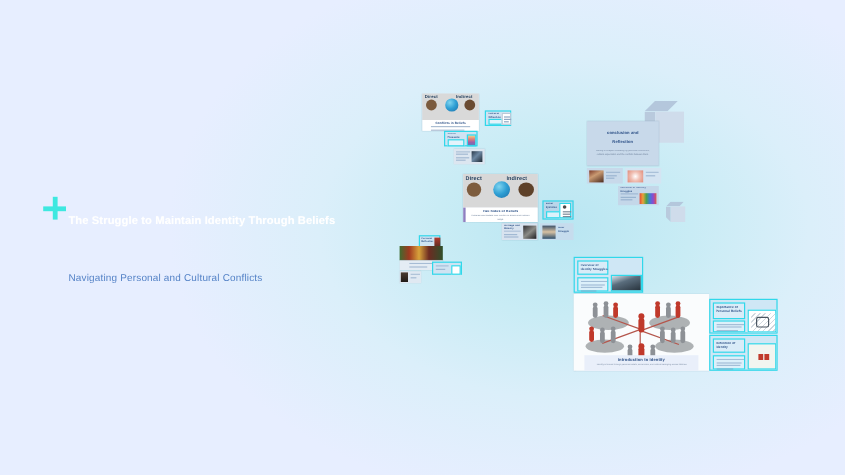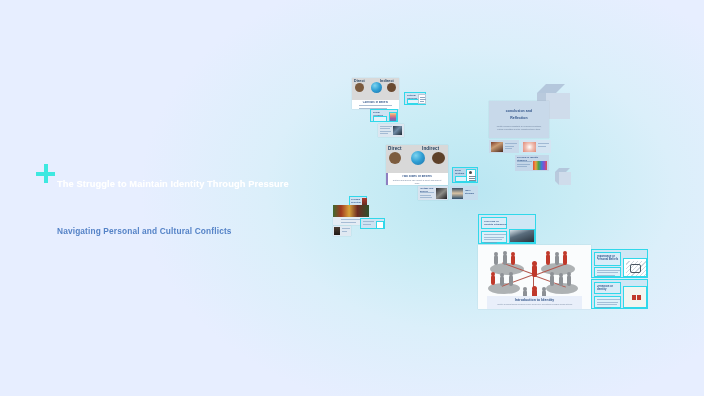--- a/index.html
+++ b/index.html
@@ -19,21 +19,21 @@
   .plus-icon:before,.plus-icon:after{content:"";position:absolute;background:#3ee8e0;}
   .plus-icon:before{left:7.5px;top:0;width:4px;height:19px;}
   .plus-icon:after{top:7.5px;left:0;height:4px;width:19px;}
   .deck-title{
     position:absolute;left:57px;top:176px;width:250px;
     font-size:9.3px;font-weight:bold;color:#ffffff;line-height:1.85;
     letter-spacing:.1px;text-shadow:0 0 1px rgba(255,255,255,.55);
   }
   .deck-sub{
     position:absolute;left:57px;top:226px;width:280px;
-    font-size:8.3px;color:#5583c7;letter-spacing:.15px;font-weight:bold;
+    font-size:8.3px;color:#5583c7;letter-spacing:.15px;
   }
   
   .node{position:absolute;box-sizing:border-box;}
   .slide{background:#edf1f6;box-shadow:0 0 1px rgba(90,120,150,.35);}
   .card{background:#cfe0ef;}
   .sel{border:1.2px solid #30d8ea;box-sizing:border-box;}
   .sel2{border:1px solid #30d8ea;box-sizing:border-box;}
   .tl{position:absolute;color:#2a4f86;font-weight:bold;line-height:1.25;
       letter-spacing:.1px;overflow:hidden;}
   .bodytxt{position:absolute;overflow:hidden;}
@@ -56,21 +56,21 @@
   .grayfig{position:absolute;background:#8d9196;}
   .plat{position:absolute;border-radius:50%;background:#6f7479;opacity:.55;}
   .netline{position:absolute;background:#b4564c;height:1px;transform-origin:0 0;}
 </style>
 </head>
 <body>
 
 <div id="stage">
 
   <div class="plus-icon"></div>
-  <div class="deck-title">The Struggle to Maintain Identity Through Pressure</div>
+  <div class="deck-title">The Struggle to Maintain Identity Through Beliefs</div>
   <div class="deck-sub">Navigating Personal and Cultural Conflicts</div>
 
   <div class="node slide" style="left:352px;top:78px;width:47px;height:31px;">
     <div class="grayband" style="left:0;top:0;width:47px;height:22px;background:#d9d9d9;"></div>
     <div class="tl" style="left:2px;top:1px;font-size:3.6px;color:#24405f;">Direct</div>
     <div class="tl" style="left:28px;top:1px;font-size:3.6px;color:#24405f;">Indirect</div>
     <div class="head" style="left:3px;top:5px;width:9px;height:9px;background:#7b5a3d;"></div>
     <div class="globe" style="left:19px;top:4px;width:11px;height:11px;"></div>
     <div class="head" style="left:35px;top:5px;width:9px;height:9px;background:#6a4a31;"></div>
     <div class="whitestrip" style="left:0;top:22px;width:47px;height:9px;"></div>

